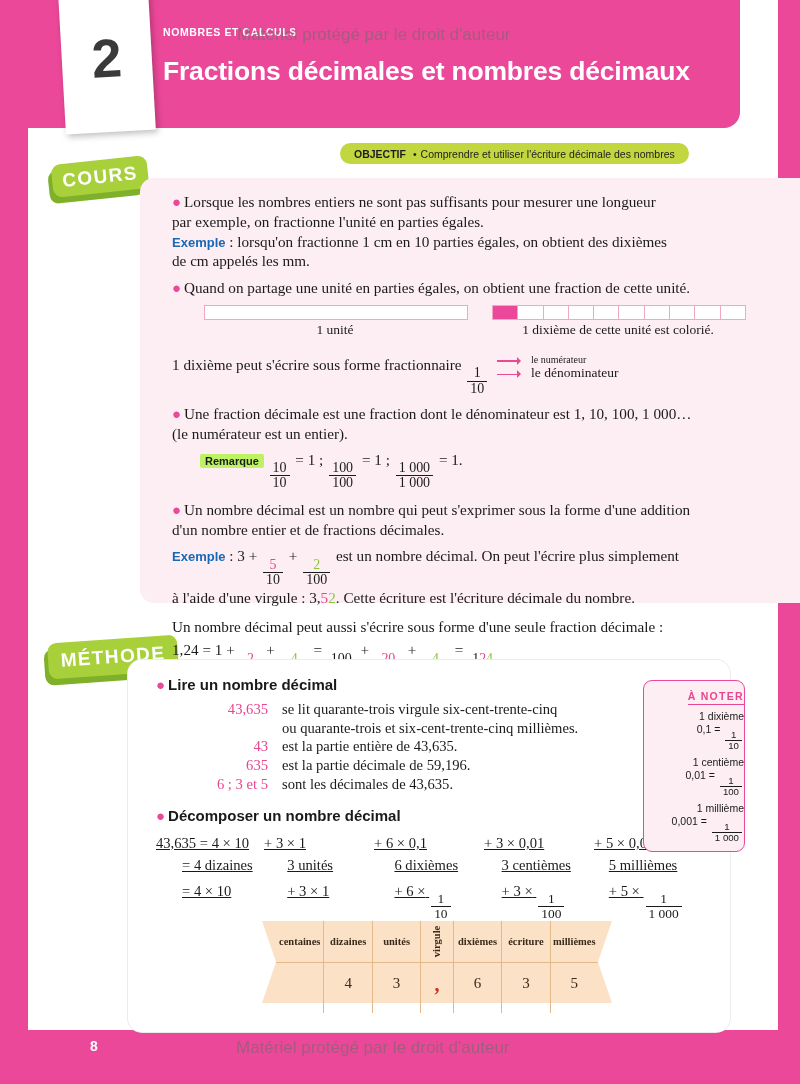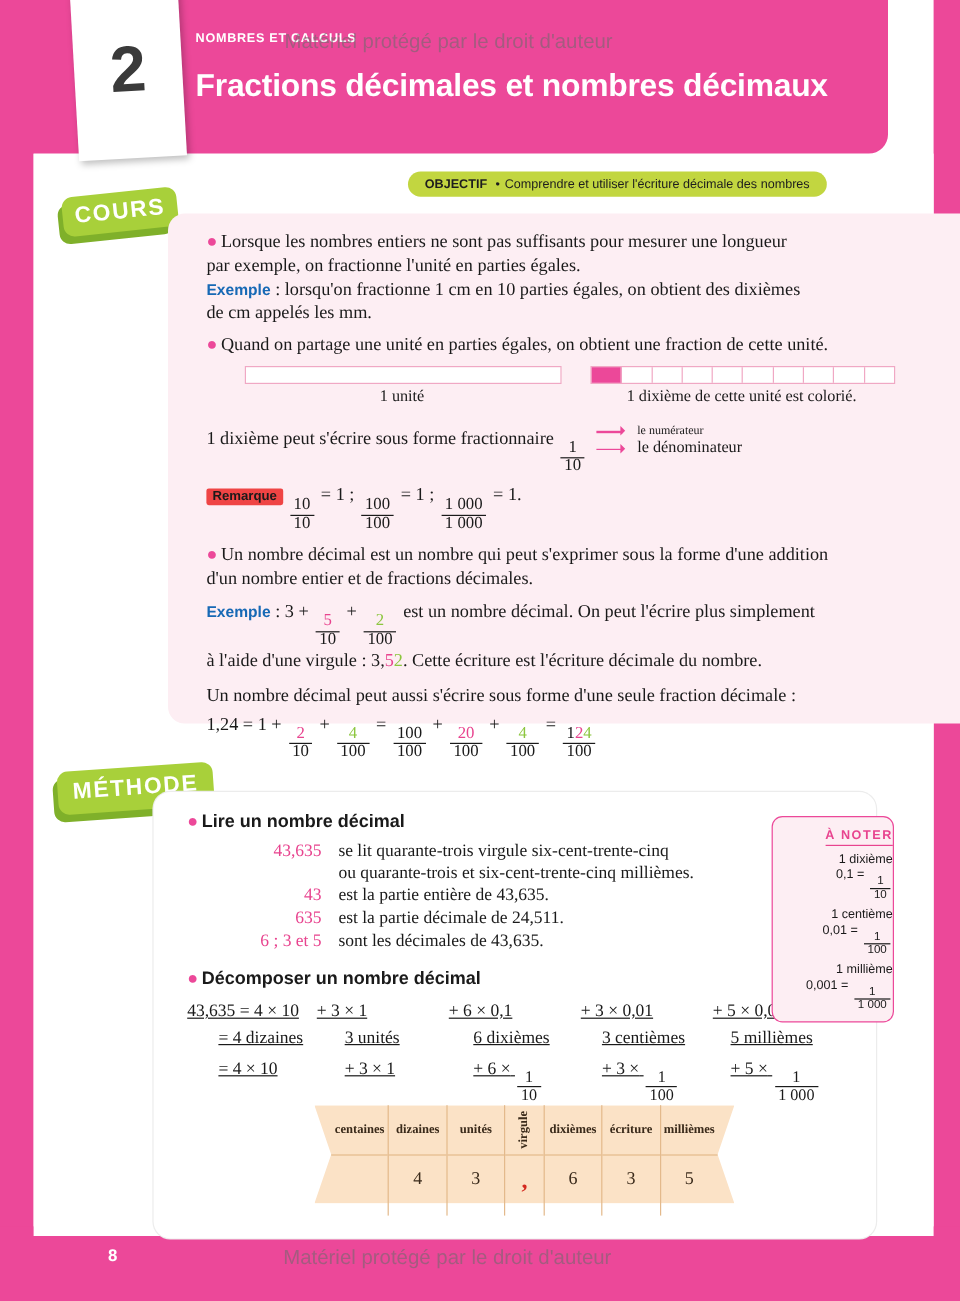--- a/index.html
+++ b/index.html
@@ -54,21 +54,21 @@
          background:#fdeef3;border-radius:14px;text-decoration:underline;}
   .foldcorner{position:absolute;right:0;top:0;width:44px;height:44px;
               background:#ec4899;border-top-right-radius:14px;
               clip-path:polygon(100% 0,100% 100%,0 0);}
   .cours-inner{position:absolute;left:32px;top:14px;width:552px;}
 
   p.t{margin:0 0 0 0;font-size:15.2px;line-height:1.3;color:#1a1a1a;}
   .bullet{color:#ec4899;font-size:15px;margin-right:3px;line-height:1;}
   .lbl-ex{font-family:"Liberation Sans",sans-serif;font-weight:bold;font-size:13px;color:#1769b5;}
   .lbl-rem{font-family:"Liberation Sans",sans-serif;font-weight:bold;font-size:11px;color:#1a1a1a;
-           background:#ef4444;padding:1px 5px;border-radius:2px;}
+           background:#bef264;padding:1px 5px;border-radius:2px;margin-left:28px;}
 
   
   .frac{display:inline-flex;flex-direction:column;align-items:center;
         vertical-align:-0.52em;margin:0 2px;line-height:1.04;font-size:.92em;}
   .frac .num{padding:0 3px;}
   .frac .den{border-top:1.1px solid currentColor;padding:0 3px;}
   .pink{color:#e8448f;}
   .green{color:#8cc63f;}
 
   
@@ -208,20 +208,24 @@
       <span style="display:inline-block;vertical-align:-0.5em;">
         <span style="display:block;font-size:10px;line-height:1.15;">
           <span class="arrow"></span><span>le numérateur</span>
         </span>
         <span style="display:block;font-size:13.5px;line-height:1.15;">
           <span class="arrow"></span><span>le dénominateur</span>
         </span>
       </span>
     </p>
 
+    <p class="t" style="margin-top:8px;">
+      <span class="bullet">●</span><span>Une fraction décimale est une fraction dont le dénominateur est 1, 10, 100, 1 000…</span><br>
+      <span>(le numérateur est un entier).</span>
+    </p>
 
     <p class="t" style="margin-top:6px;">
       <span class="lbl-rem">Remarque</span>
       <span class="frac">
         <span class="num">10</span>
         <span class="den">10</span>
       </span>
       <span>= 1 ;</span>
       <span class="frac">
         <span class="num">100</span>
@@ -308,21 +312,21 @@
       <div class="row">
         <div class="k"></div>
         <div class="v">ou quarante-trois et six-cent-trente-cinq millièmes.</div>
       </div>
       <div class="row">
         <div class="k">43</div>
         <div class="v">est la partie entière de 43,635.</div>
       </div>
       <div class="row">
         <div class="k">635</div>
-        <div class="v">est la partie décimale de 24,511.</div>
+        <div class="v">est la partie décimale de 59,196.</div>
       </div>
       <div class="row">
         <div class="k">6 ; 3 et 5</div>
         <div class="v">sont les décimales de 43,635.</div>
       </div>
     </div>
 
     <div class="anoter">
       <div class="ttl">À NOTER</div>
       <div class="ln">1 dixième</div>

